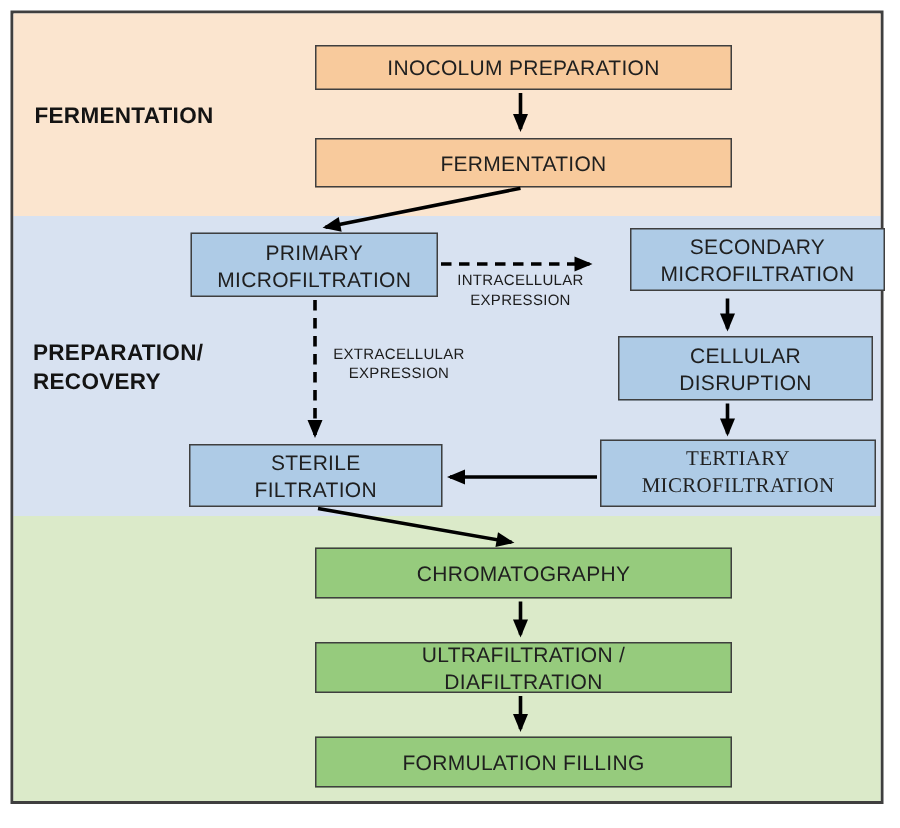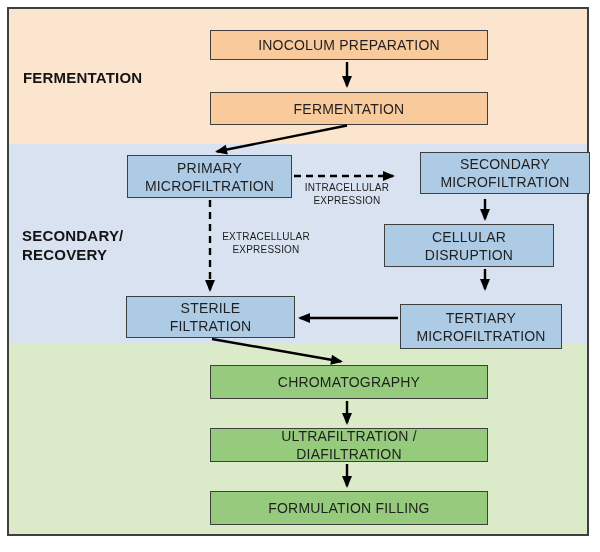--- a/index.html
+++ b/index.html
@@ -46,36 +46,36 @@
 
   <div class="frame">
     <div class="band band-fermentation"></div>
     <div class="band band-separation"></div>
     <div class="band band-purification"></div>
   </div>
 
   <div class="section-label" style="left:23px;top:68px;">FERMENTATION</div>
 
   <div class="section-label" style="left:22px;top:226px;">
-    <span style="display:block;">SECONDARY/</span>
+    <span style="display:block;">PREPARATION/</span>
     <span style="display:block;">RECOVERY</span>
   </div>
 
 
   <div class="node node-orange" style="left:210px;top:30px;width:278px;height:30px;">INOCOLUM PREPARATION</div>
 
   <div class="node node-orange" style="left:210px;top:92px;width:278px;height:33px;">FERMENTATION</div>
 
   <div class="node node-blue" style="left:127px;top:155px;width:165px;height:43px;">PRIMARY MICROFILTRATION</div>
 
   <div class="node node-blue" style="left:400px;top:152px;width:170px;height:42px;margin-left:20px;">SECONDARY MICROFILTRATION</div>
 
-  <div class="node node-blue" style="left:384px;top:224px;width:170px;height:43px;">CELLULAR DISRUPTION</div>
+  <div class="node node-blue" style="left:412px;top:224px;width:170px;height:43px;">CELLULAR DISRUPTION</div>
 
-  <div class="node node-blue" style="left:400px;top:304px;width:162px;height:45px;">TERTIARY MICROFILTRATION</div>
+  <div class="node node-blue" style="left:400px;top:293px;width:184px;height:45px;font-family:Liberation Serif, serif;">TERTIARY MICROFILTRATION</div>
 
   <div class="node node-blue" style="left:126px;top:296px;width:169px;height:42px;">STERILE FILTRATION</div>
 
   <div class="node node-green" style="left:210px;top:365px;width:278px;height:34px;">CHROMATOGRAPHY</div>
 
   <div class="node node-green" style="left:210px;top:428px;width:278px;height:34px;">ULTRAFILTRATION / DIAFILTRATION</div>
 
   <div class="node node-green" style="left:210px;top:491px;width:278px;height:34px;">FORMULATION FILLING</div>
 
   <div class="edge-label" style="left:297px;top:182px;width:100px;">INTRACELLULAR EXPRESSION</div>

